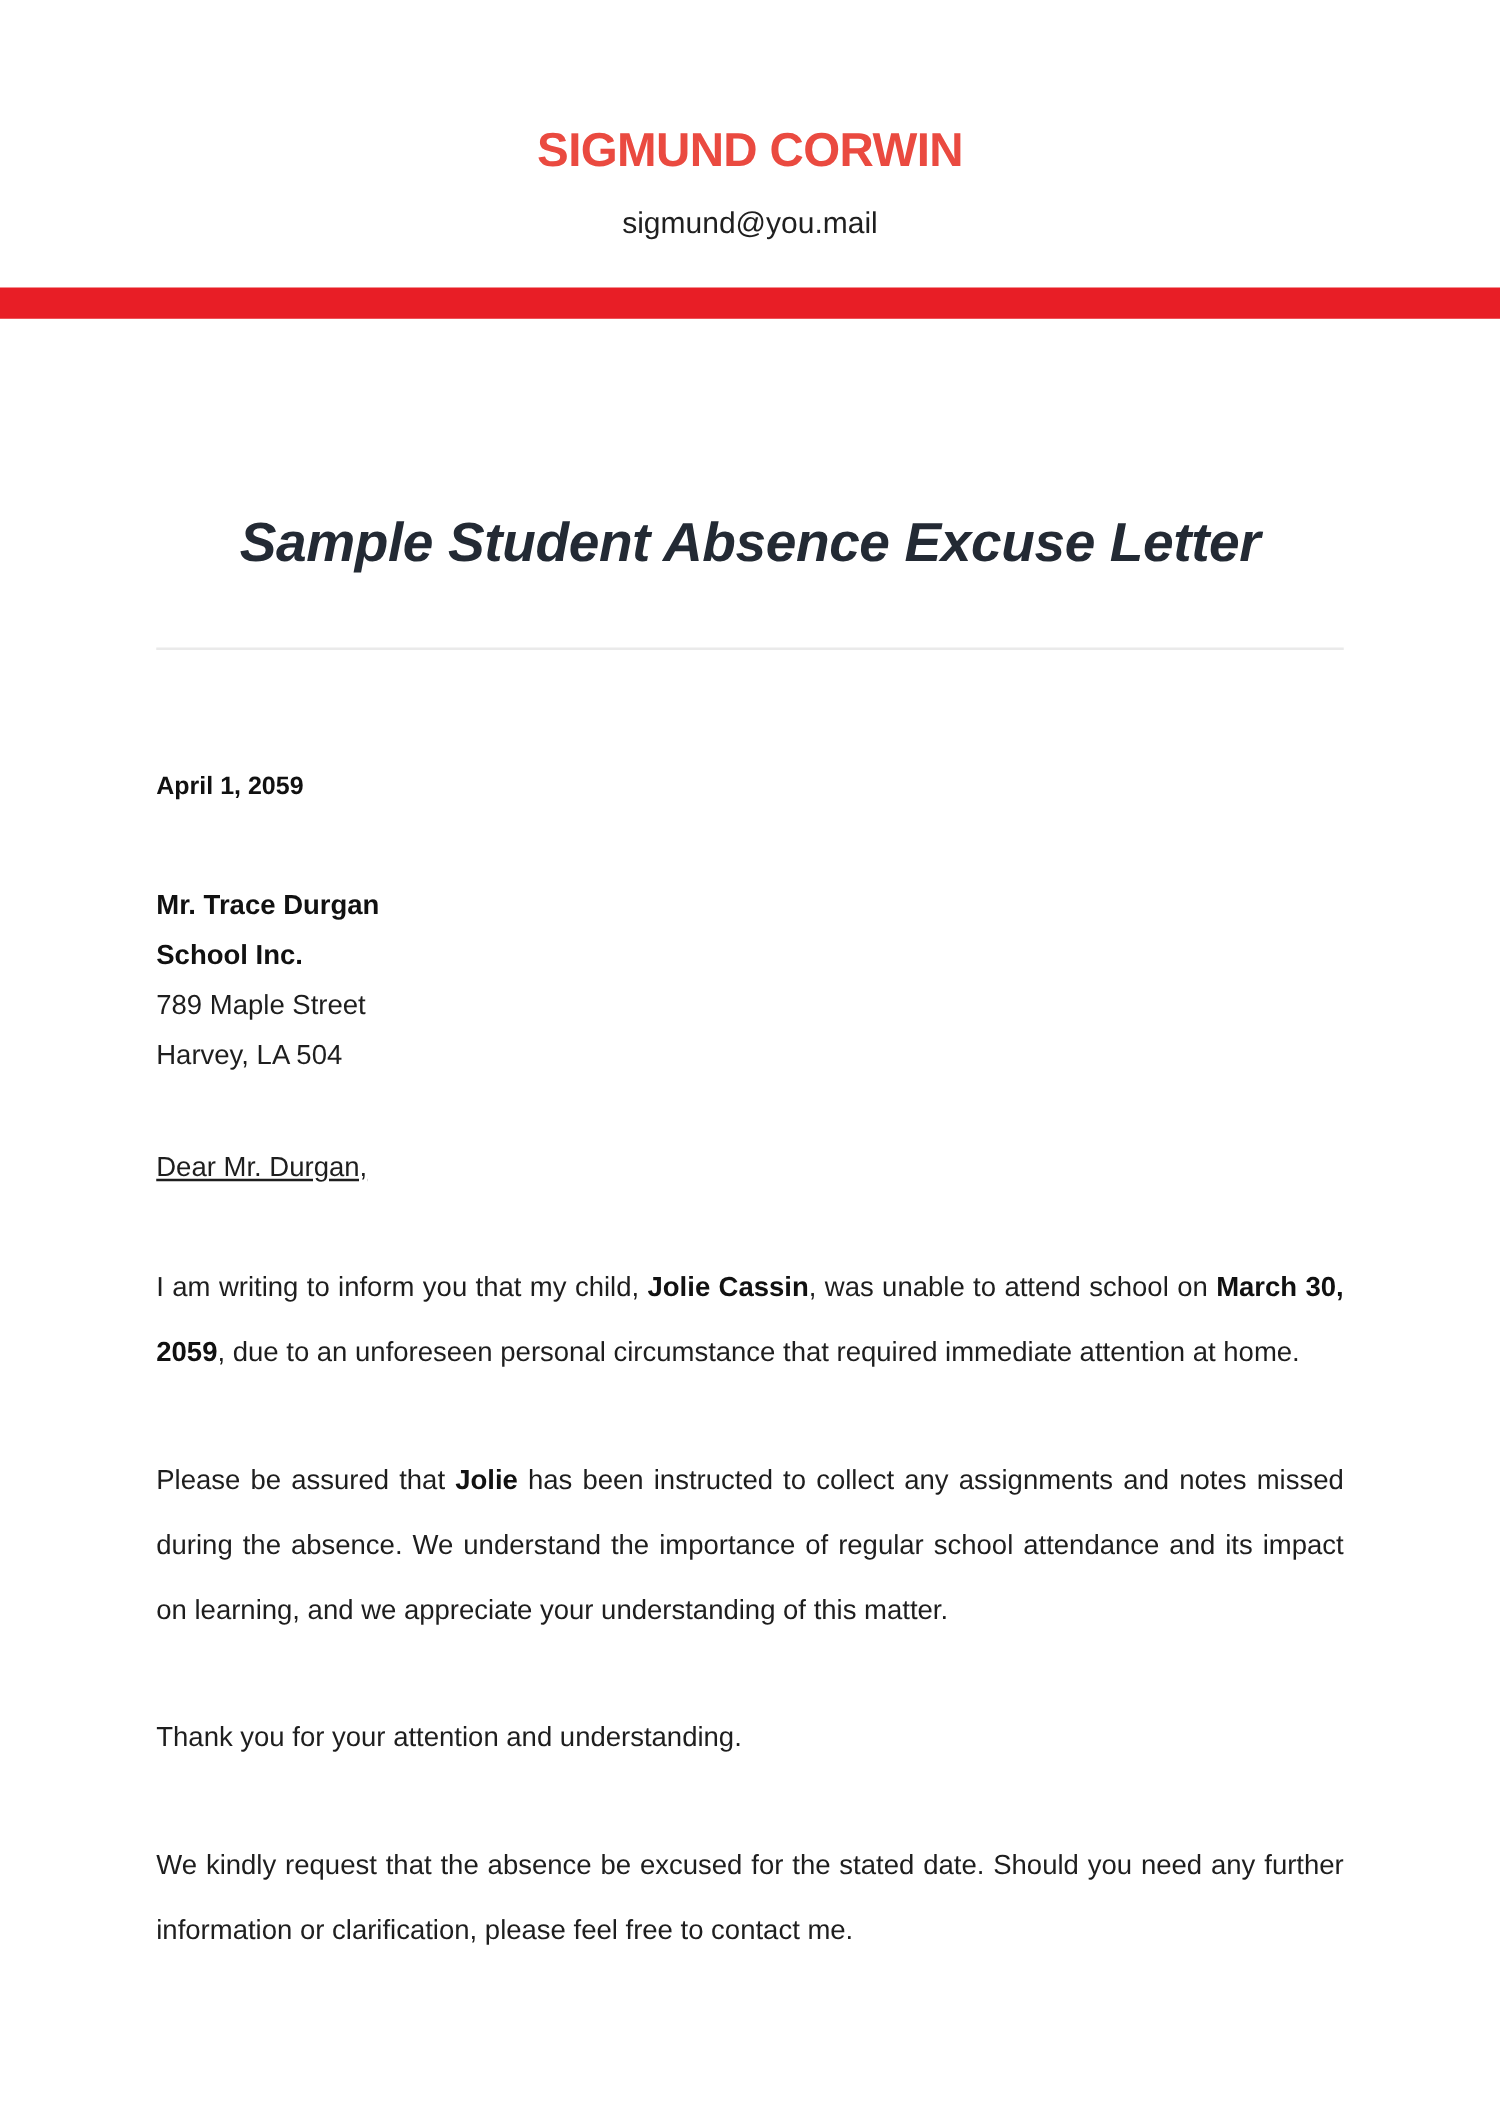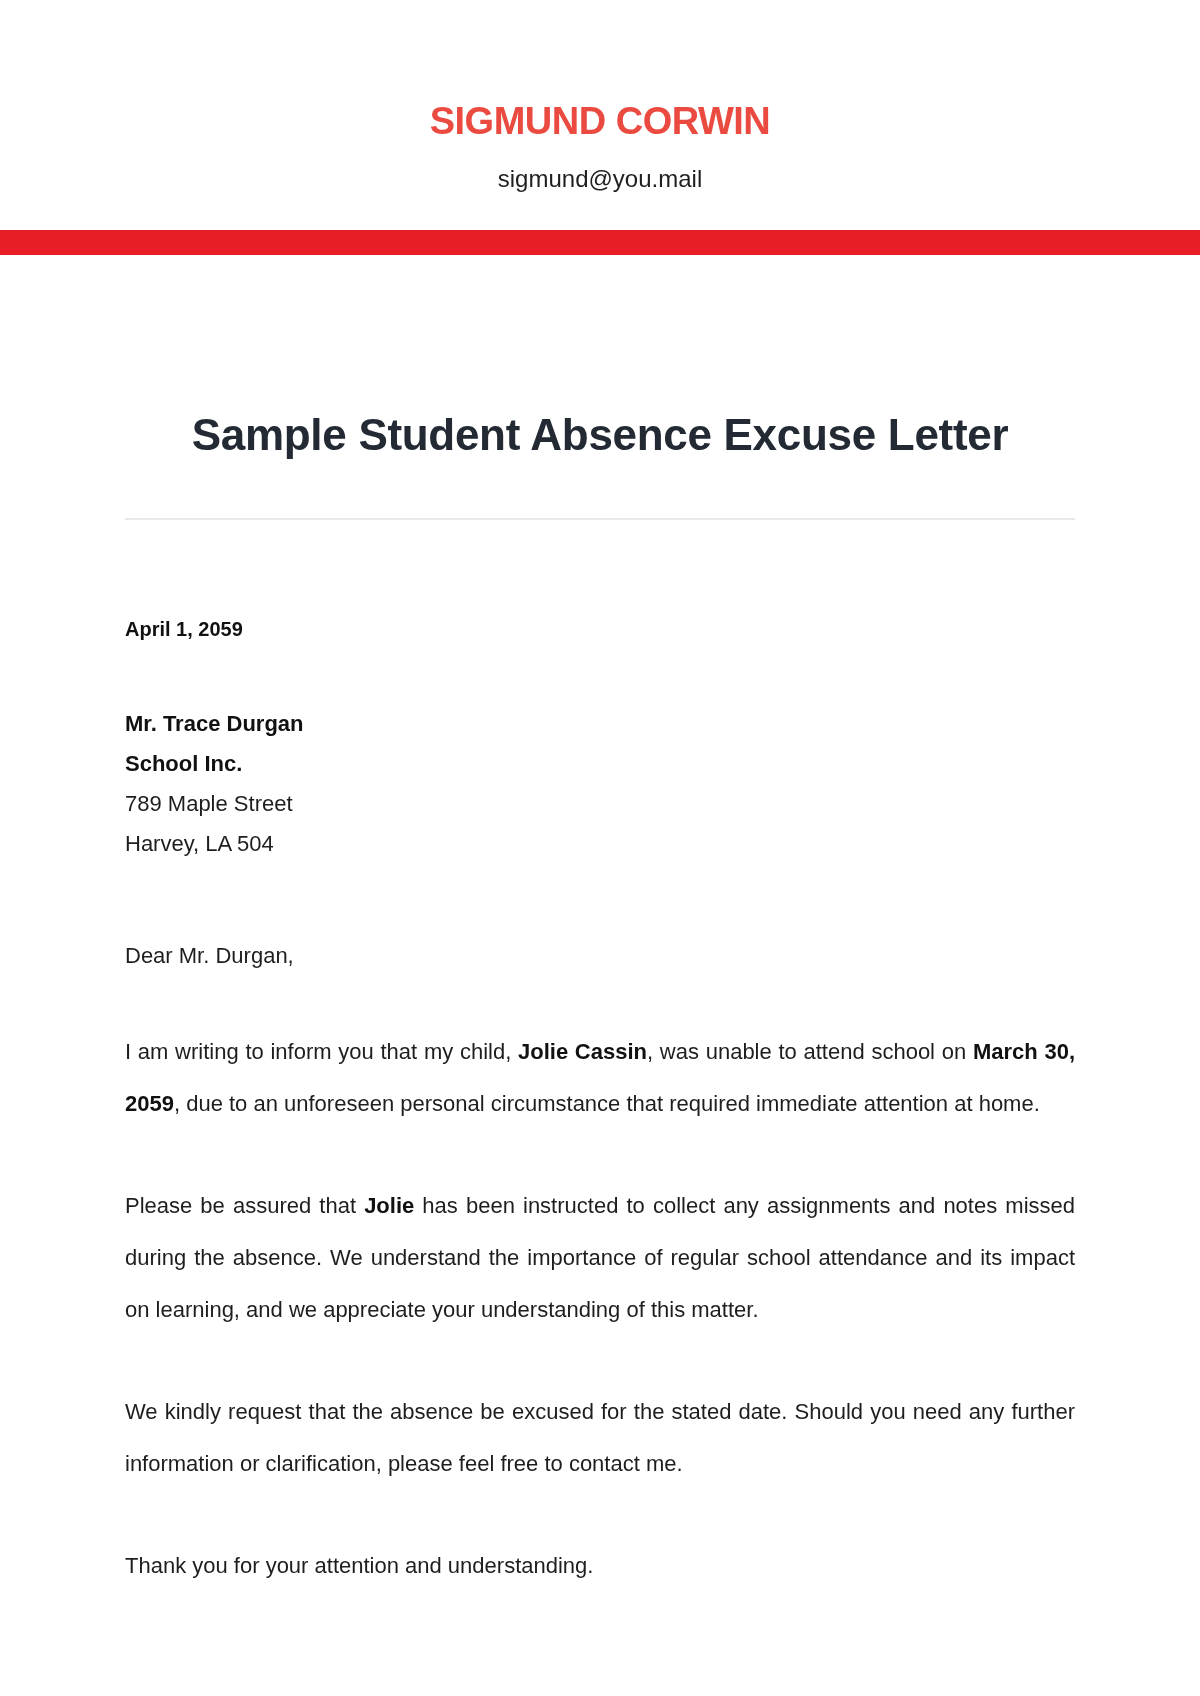--- a/index.html
+++ b/index.html
@@ -35,39 +35,40 @@
   }
   .content { padding: 0 125px; }
   .doc-title {
     margin: 155px 0 0 0;
     font-size: 44px;
     line-height: 50px;
     font-weight: 700;
     color: #232a34;
     text-align: center;
     letter-spacing: -0.3px;
+    font-style: italic;
   }
   .divider {
     margin-top: 58px;
     height: 2px;
     width: 100%;
     background: #eaeaea;
   }
   .letter-body { font-size: 22px; line-height: 40px; }
   .date {
     margin-top: 96px;
     font-weight: 700;
     font-size: 20px;
     line-height: 26px;
     color: #111111;
   }
   .recipient { margin-top: 62px; }
   .recipient-line { line-height: 40px; }
   .recipient-line.bold { font-weight: 700; color: #111111; }
-  .salutation { margin-top: 72px; line-height: 40px; }
+  .salutation { margin-top: 50px; line-height: 40px; text-decoration: underline; }
   .para {
     margin: 50px 0 0 0;
     text-align: justify;
     line-height: 52px;
   }
   .para b { font-weight: 700; color: #111111; }
 </style>
 </head>
 <body>
 
@@ -90,17 +91,17 @@
       <div class="recipient-line bold">School Inc.</div>
       <div class="recipient-line">789 Maple Street</div>
       <div class="recipient-line">Harvey, LA 504</div>
     </div>
 
     <div class="salutation">Dear Mr. Durgan,</div>
 
     <div>
         <p class="para"><span>I am writing to inform you that my child, </span><b>Jolie Cassin</b><span>, was unable to attend school on </span><b>March 30, 2059</b><span>, due to an unforeseen personal circumstance that required immediate attention at home.</span></p>
         <p class="para"><span>Please be assured that </span><b>Jolie</b><span> has been instructed to collect any assignments and notes missed during the absence. We understand the importance of regular school attendance and its impact on learning, and we appreciate your understanding of this matter.</span></p>
+        <p class="para"><span>Thank you for your attention and understanding.</span></p>
         <p class="para"><span>We kindly request that the absence be excused for the stated date. Should you need any further information or clarification, please feel free to contact me.</span></p>
-        <p class="para"><span>Thank you for your attention and understanding.</span></p>
       </div>
   </div>
 </div>
 
 </body></html>

